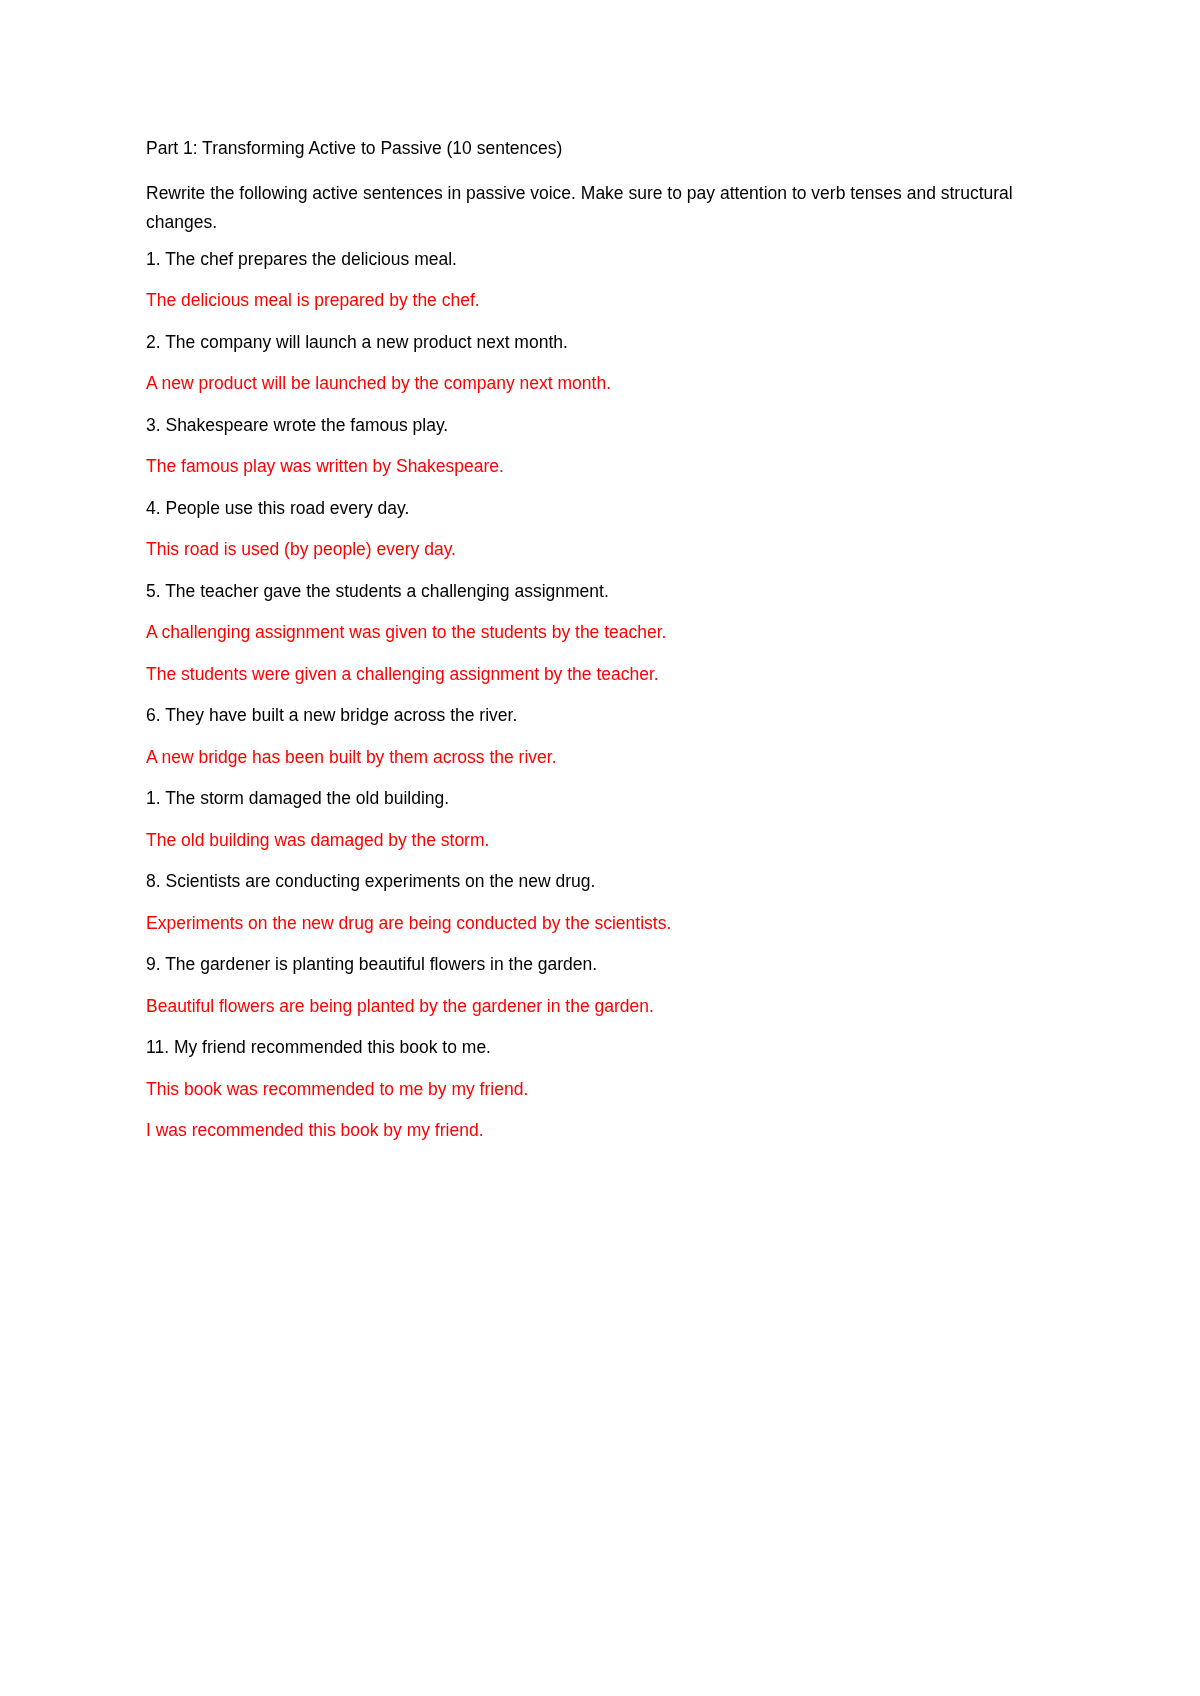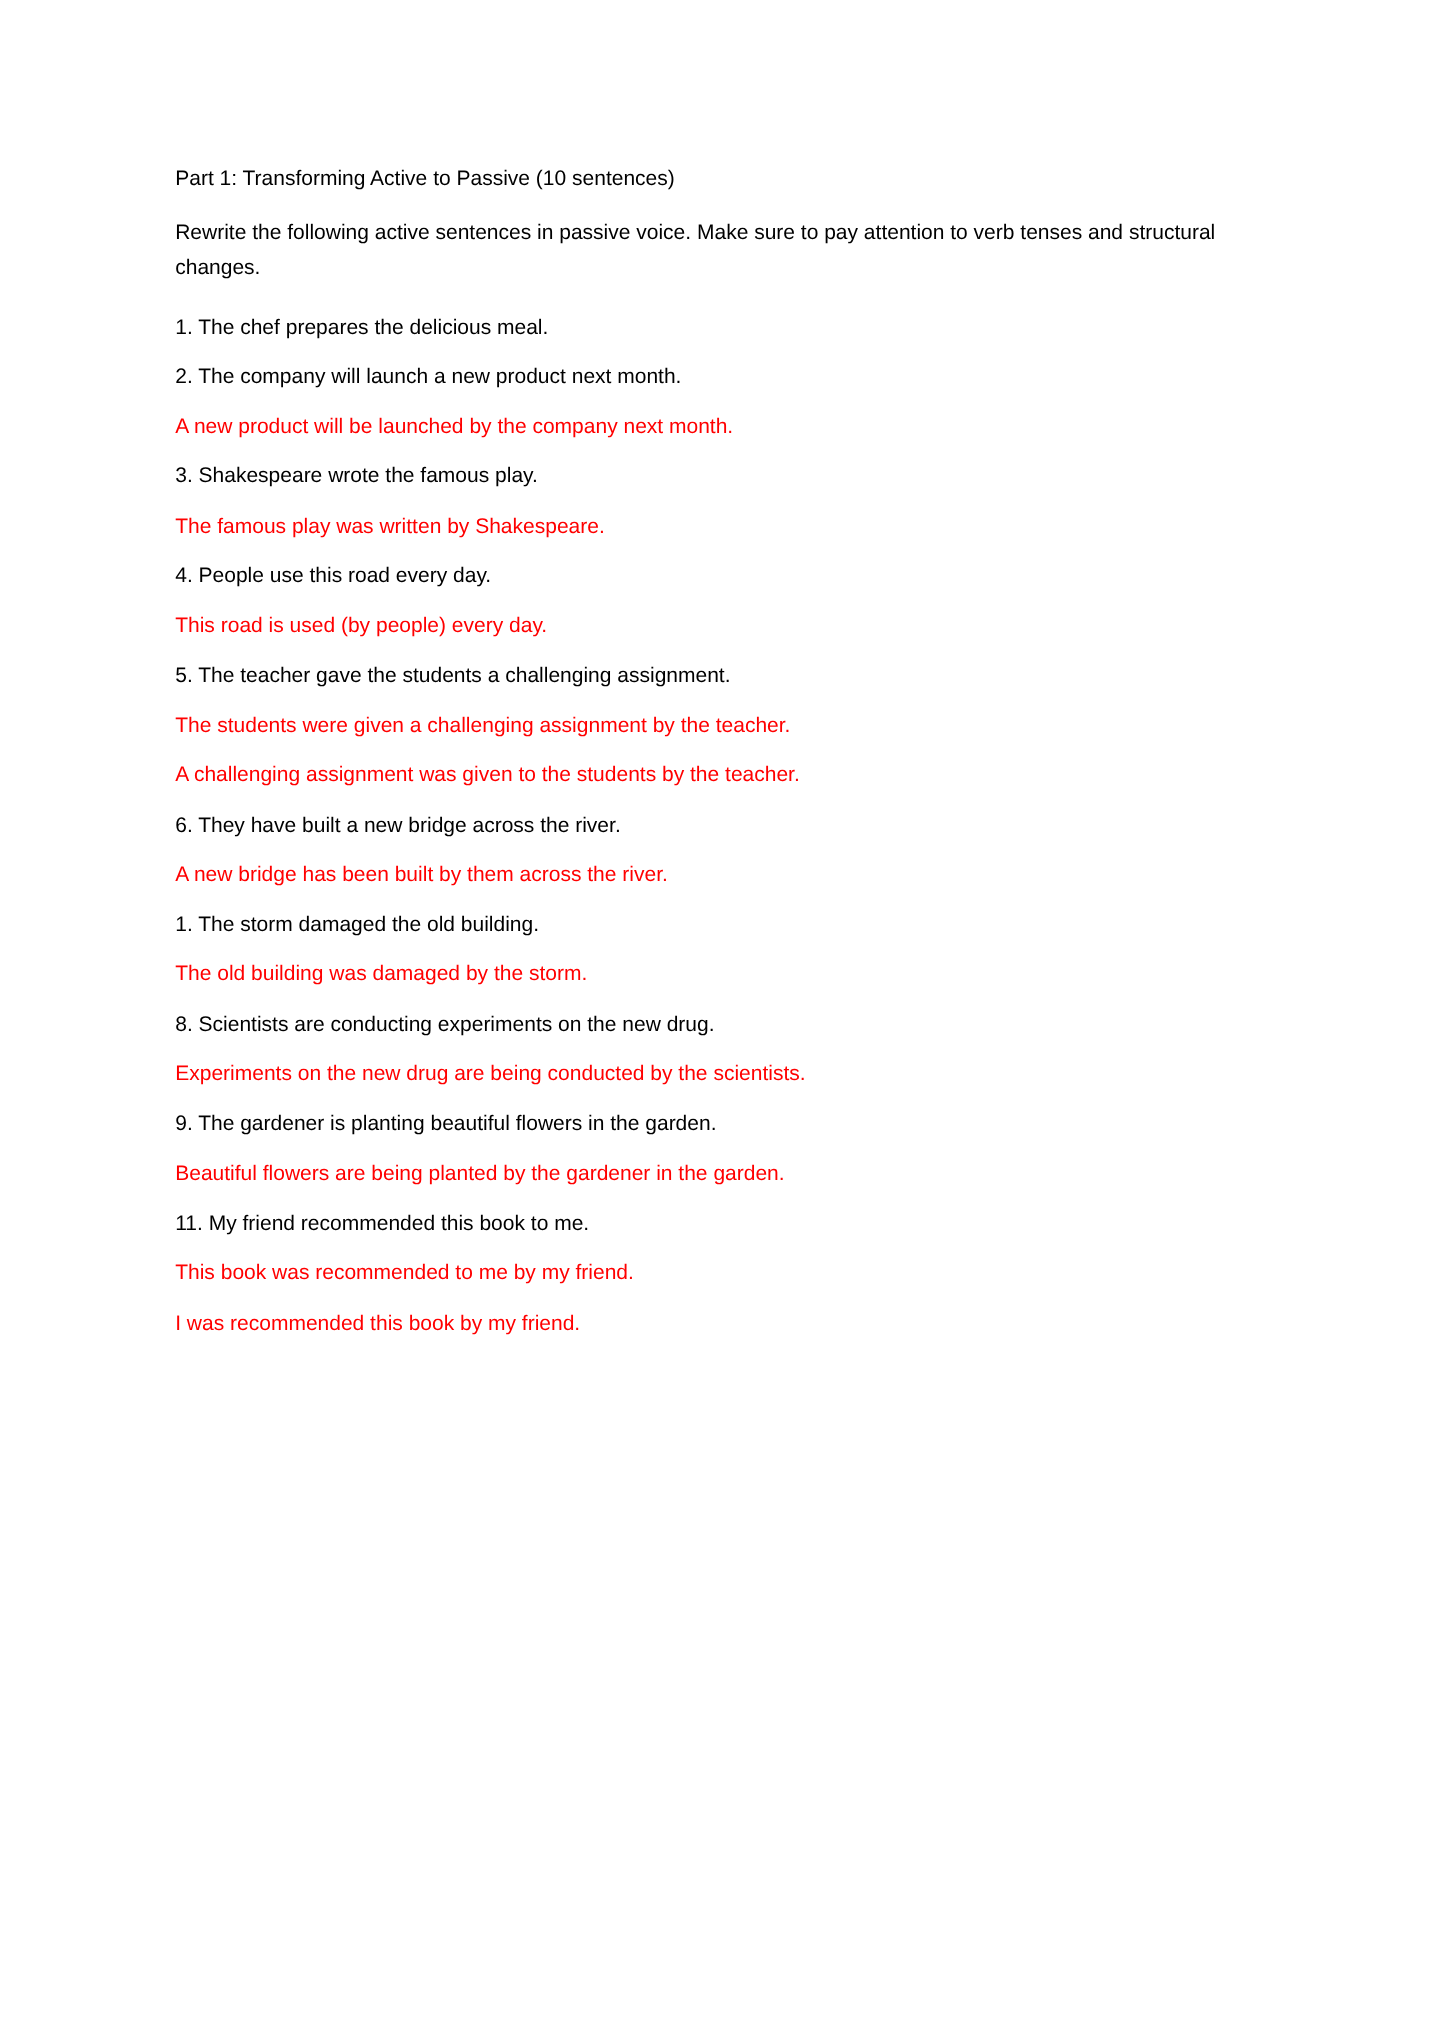--- a/index.html
+++ b/index.html
@@ -4,43 +4,44 @@
 <style>
   html, body { margin: 0; padding: 0; background: #ffffff; }
   body { width: 1200px; height: 1696px; position: relative; overflow: hidden; }
   .page {
     position: absolute; left: 146px; top: 137px; width: 900px;
     font-family: "Liberation Sans", sans-serif; font-size: 17.5px; color: #000000;
     line-height: 22px;
   }
   .p { margin: 0 0 19.5px 0; }
   .ans { color: #ff0000; }
-  .intro { line-height: 29px; margin-bottom: 24px; }
+  .intro { line-height: 29px; margin-bottom: 11px; }
 </style>
 </head>
 <body>
 
 <div class="page">
   <p class="p">Part 1: Transforming Active to Passive (10 sentences)</p>
   <p class="p intro">Rewrite the following active sentences in passive voice. Make sure to pay attention to verb tenses and structural changes.</p>
 
   <p class="p">1. The chef prepares the delicious meal.</p>
+  <p class="p ans">The delicious meal is prepared by the chef.</p>
 
   <p class="p">2. The company will launch a new product next month.</p>
   <p class="p ans">A new product will be launched by the company next month.</p>
 
   <p class="p">3. Shakespeare wrote the famous play.</p>
   <p class="p ans">The famous play was written by Shakespeare.</p>
 
   <p class="p">4. People use this road every day.</p>
   <p class="p ans">This road is used (by people) every day.</p>
 
   <p class="p">5. The teacher gave the students a challenging assignment.</p>
+  <p class="p ans">A challenging assignment was given to the students by the teacher.</p>
   <p class="p ans">The students were given a challenging assignment by the teacher.</p>
-  <p class="p ans">A challenging assignment was given to the students by the teacher.</p>
 
   <p class="p">6. They have built a new bridge across the river.</p>
   <p class="p ans">A new bridge has been built by them across the river.</p>
 
   <p class="p">1. The storm damaged the old building.</p>
   <p class="p ans">The old building was damaged by the storm.</p>
 
   <p class="p">8. Scientists are conducting experiments on the new drug.</p>
   <p class="p ans">Experiments on the new drug are being conducted by the scientists.</p>
 

